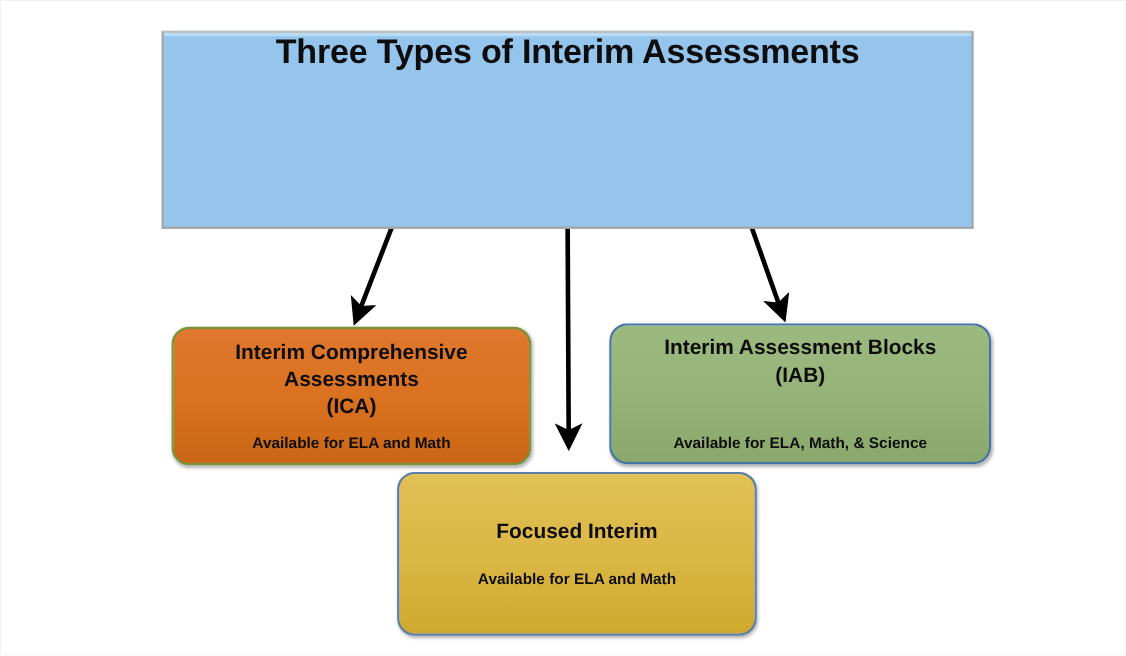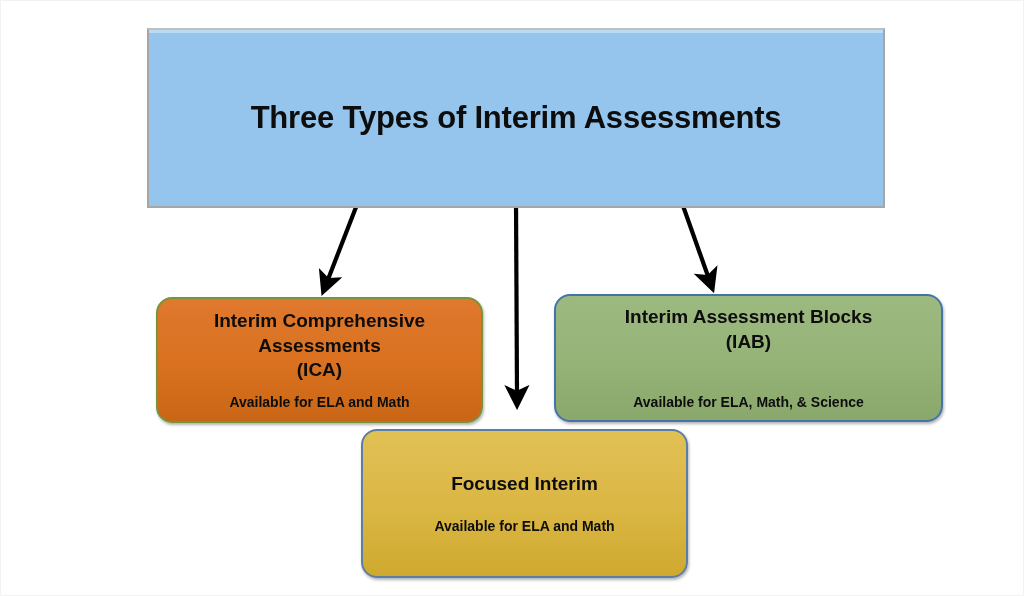--- a/index.html
+++ b/index.html
@@ -32,21 +32,21 @@
     position: absolute;
     left: 146px;
     top: 27px;
     width: 738px;
     height: 180px;
     box-sizing: border-box;
     background: #95c5ed;
     border: 2px solid #a6a6a6;
     border-top-color: #bfbfbf;
     display: flex;
-    align-items: center;
+    align-items: flex-start;
     justify-content: center;
     box-shadow: inset 0 3px 0 0 #b8dcf5;
   }
   .title-box .title-text {
     font-size: 31px;
     font-weight: bold;
     color: #0d0d0d;
     letter-spacing: -0.2px;
     text-align: center;
     line-height: 1.1;
@@ -87,21 +87,21 @@
     background: linear-gradient(180deg, #e0782e 0%, #d9711f 55%, #c96615 100%);
     border: 2px solid #77933c;
   }
   #node-ica .node-title { margin-bottom: 0; }
   #node-ica .node-sub { margin-top: 10px; }
 
   
   #node-iab {
     left: 553px;
     top: 293px;
-    width: 389px;
+    width: 347px;
     height: 128px;
     background: linear-gradient(180deg, #9cb980 0%, #95b277 55%, #8aa86b 100%);
     border: 2px solid #4473a8;
   }
   #node-iab .node-sub { margin-top: 38px; }
 
   
   #node-fiab {
     left: 360px;
     top: 428px;

